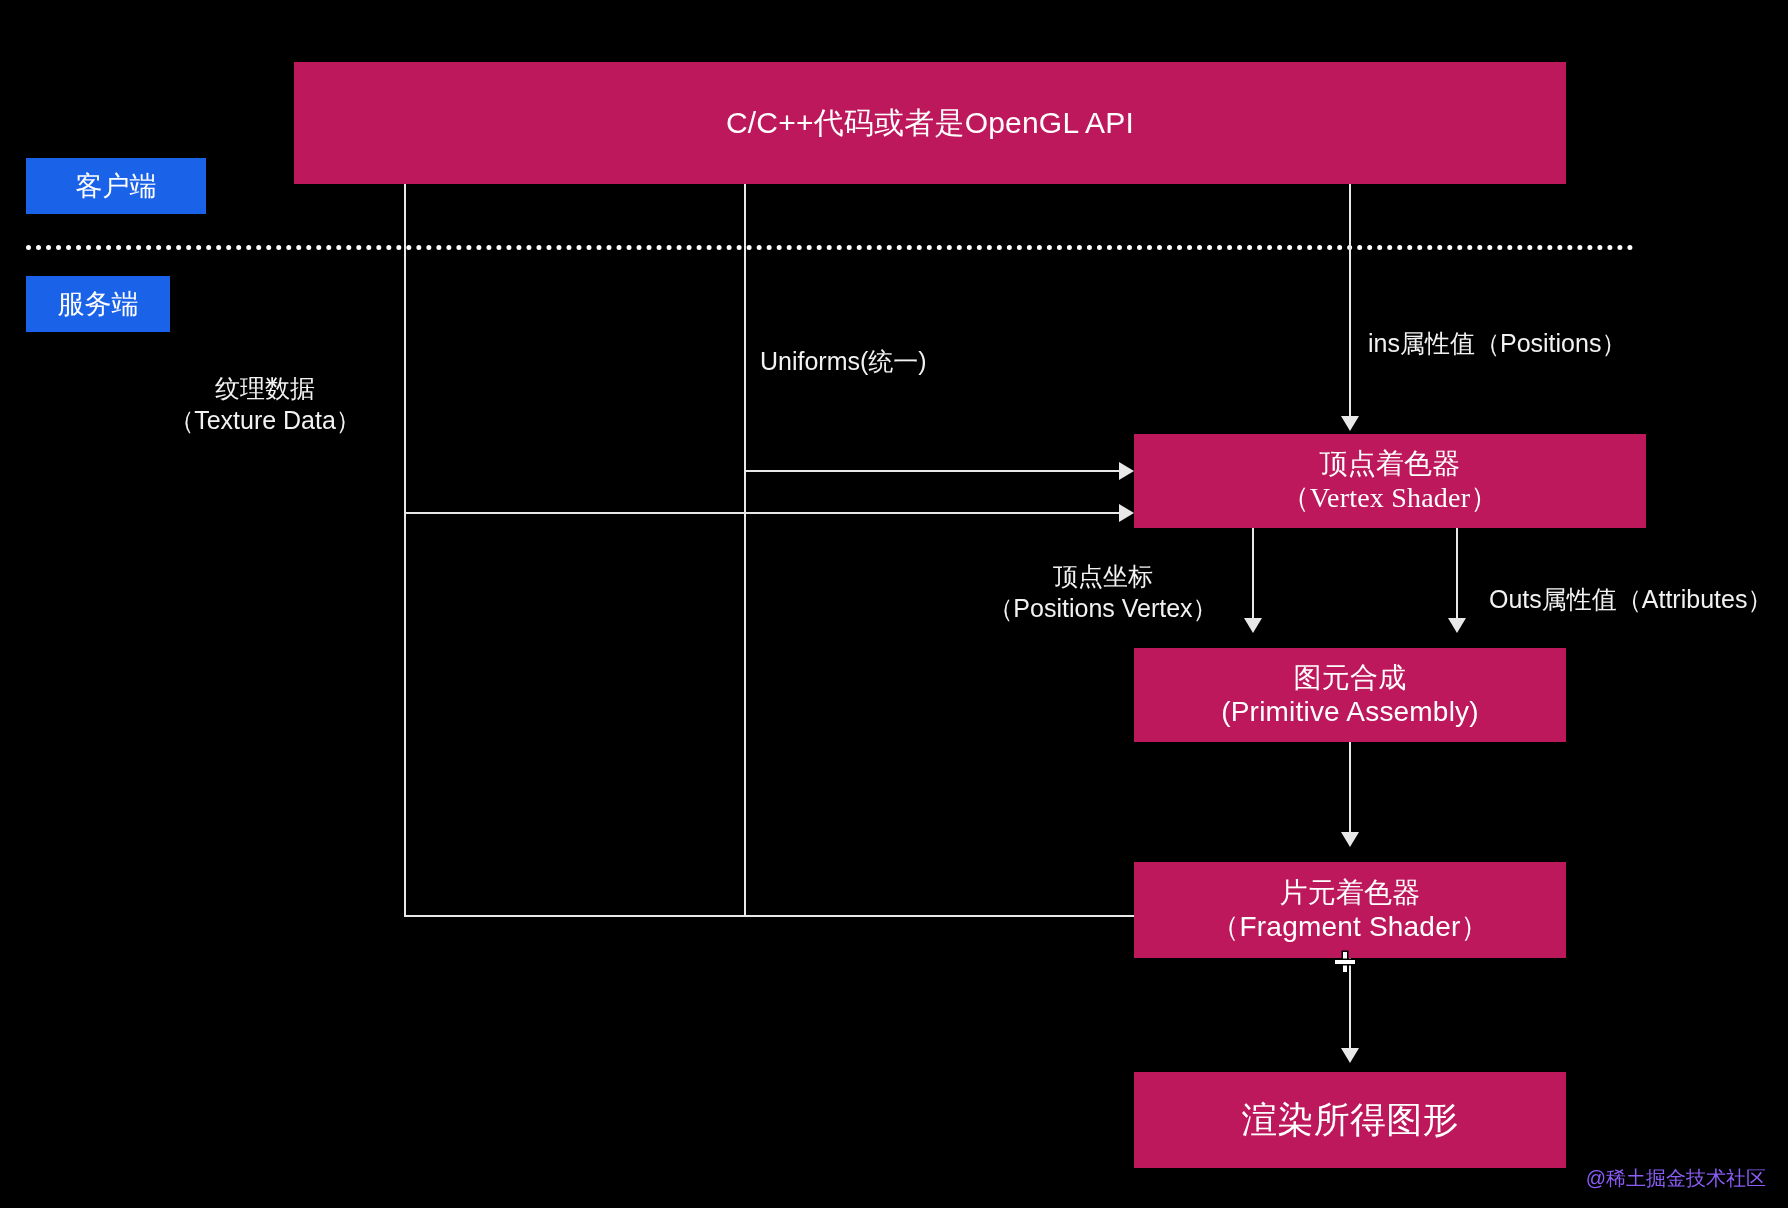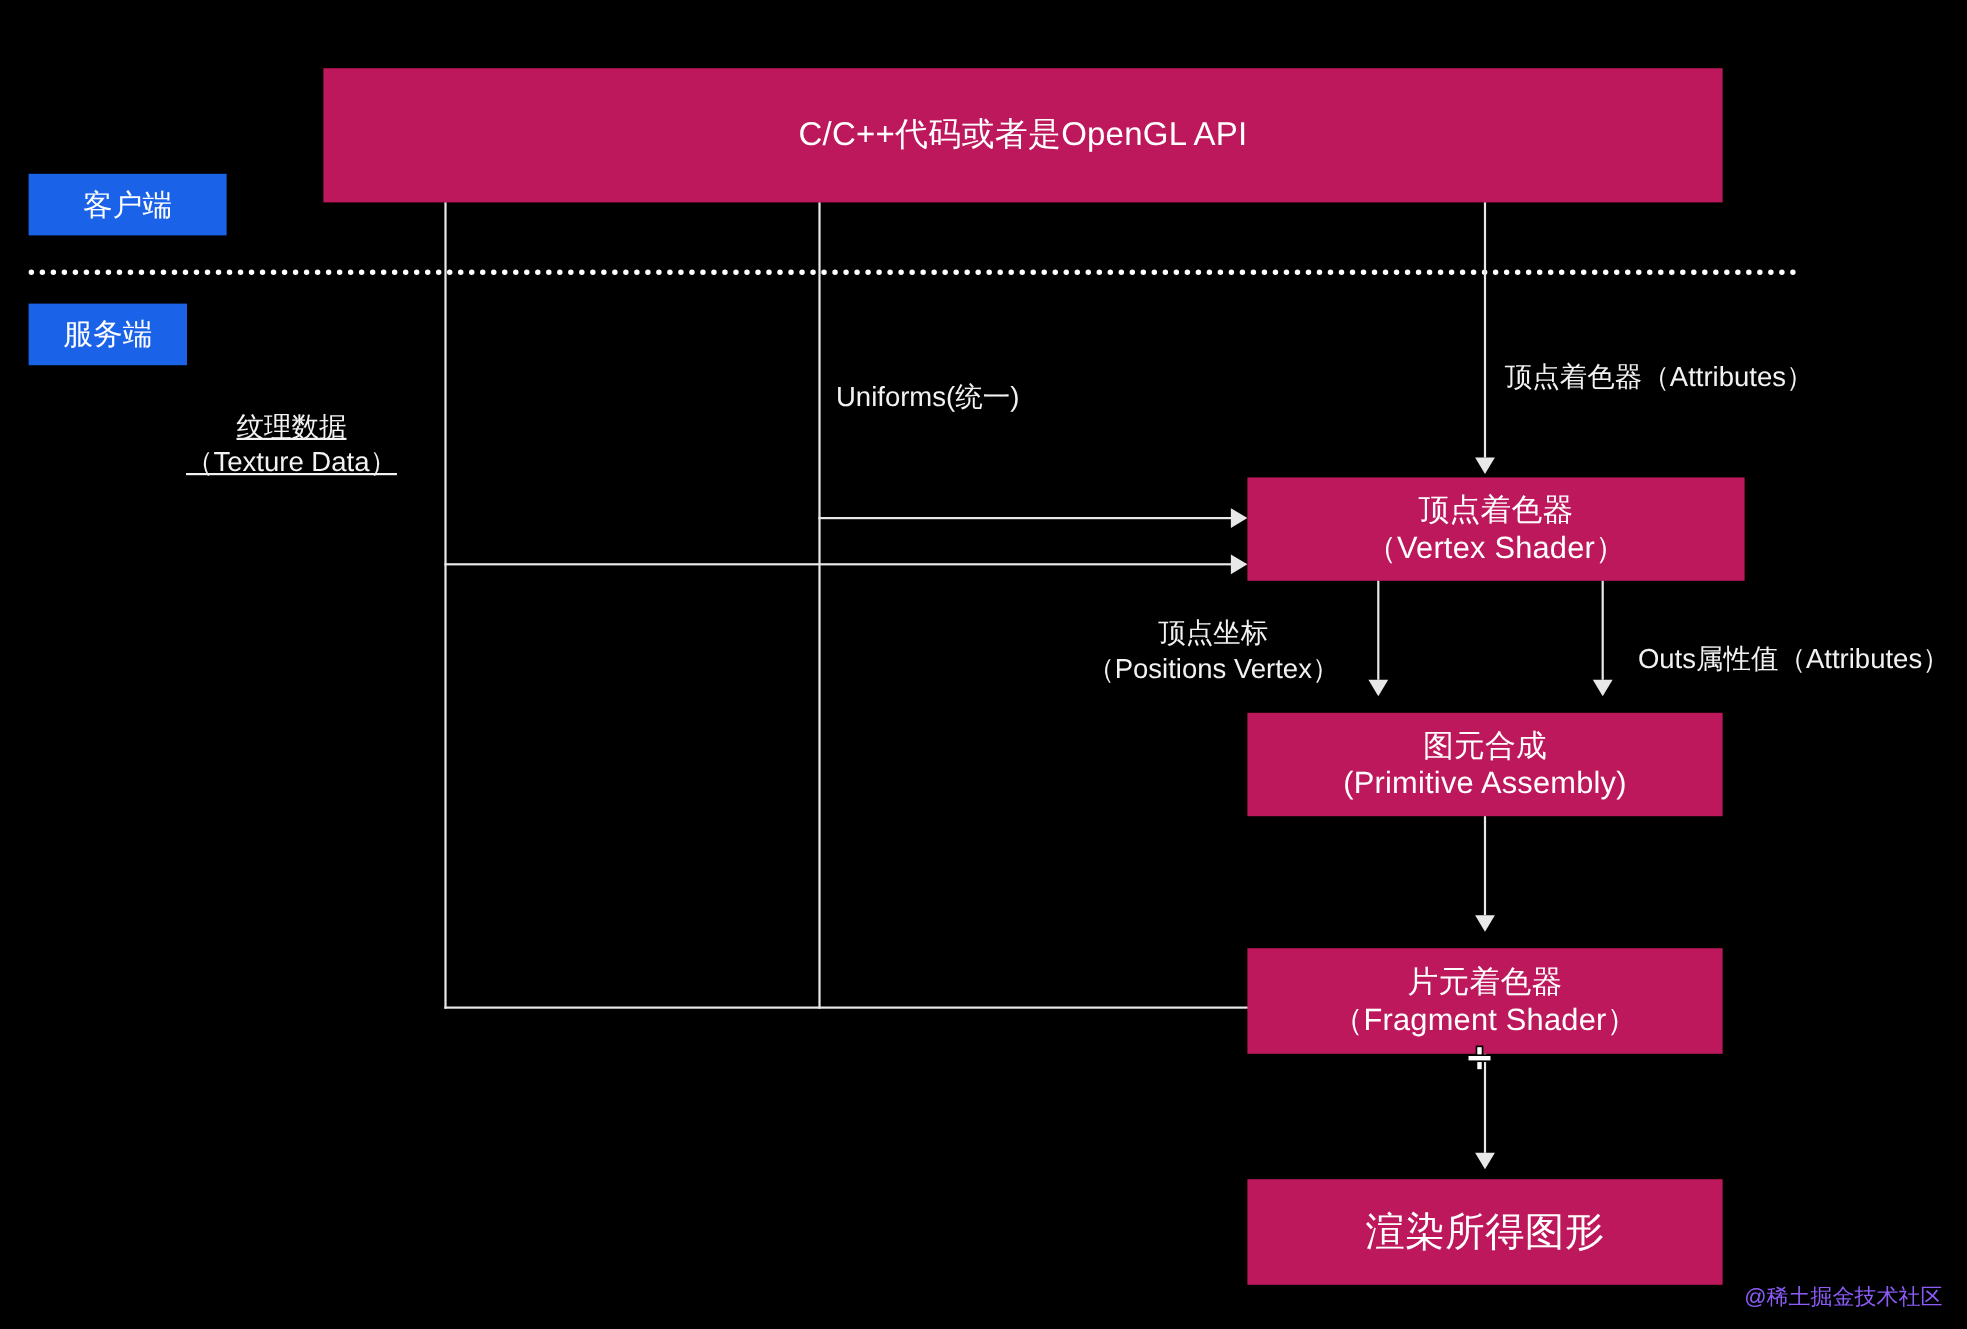--- a/index.html
+++ b/index.html
@@ -43,36 +43,36 @@
   }
 
   #top-block {
     left: 294px; top: 62px; width: 1272px; height: 122px;
   }
   #top-block .l1 { font-size: 30px; }
 
   #badge-client  { left: 26px; top: 158px; width: 180px; height: 56px; }
   #badge-server  { left: 26px; top: 276px; width: 144px; height: 56px; }
 
-  #vertex-shader     { left: 1134px; top: 434px; width: 452px; height: 94px; }
+  #vertex-shader     { left: 1134px; top: 434px; width: 512px; height: 94px; font-family: Liberation Serif, serif; }
   #primitive-assembly{ left: 1134px; top: 648px; width: 432px; height: 94px; }
   #fragment-shader   { left: 1134px; top: 862px; width: 432px; height: 96px; }
   #rendered-graphic  { left: 1134px; top: 1072px; width: 432px; height: 96px; }
   #rendered-graphic .l1 { font-size: 36px; }
 
   
   .lbl {
     position: absolute;
     color: #f2f2f2;
     font-size: 25px;
     line-height: 1.28;
     white-space: nowrap;
   }
 
-  #lbl-texture { left: 150px; top: 372px; width: 230px; text-align: center; text-decoration: underline; }
+  #lbl-texture { left: 150px; top: 372px; width: 230px; text-align: center; }
   #lbl-uniforms { left: 760px; top: 345px; }
   #lbl-ins { left: 1368px; top: 327px; }
   #lbl-positions { left: 988px; top: 560px; width: 230px; text-align: center; }
   #lbl-outs { left: 1489px; top: 583px; }
 
   
   .vline {
     position: absolute;
     width: 2px;
     background: #e8e8e8;
@@ -193,21 +193,21 @@
     <div class="bar" style="left:0px; top:8px; width:20px; height:4px;"></div>
   </div>
 
   <div class="lbl" id="lbl-texture">
     <div>纹理数据</div>
     <div>（Texture Data）</div>
   </div>
 
   <div class="lbl" id="lbl-uniforms">Uniforms(统一)</div>
 
-  <div class="lbl" id="lbl-ins">顶点着色器（Attributes）</div>
+  <div class="lbl" id="lbl-ins">ins属性值（Positions）</div>
 
   <div class="lbl" id="lbl-positions">
     <div>顶点坐标</div>
     <div>（Positions Vertex）</div>
   </div>
 
   <div class="lbl" id="lbl-outs">Outs属性值（Attributes）</div>
 
   <div id="watermark">@稀土掘金技术社区</div>
 

